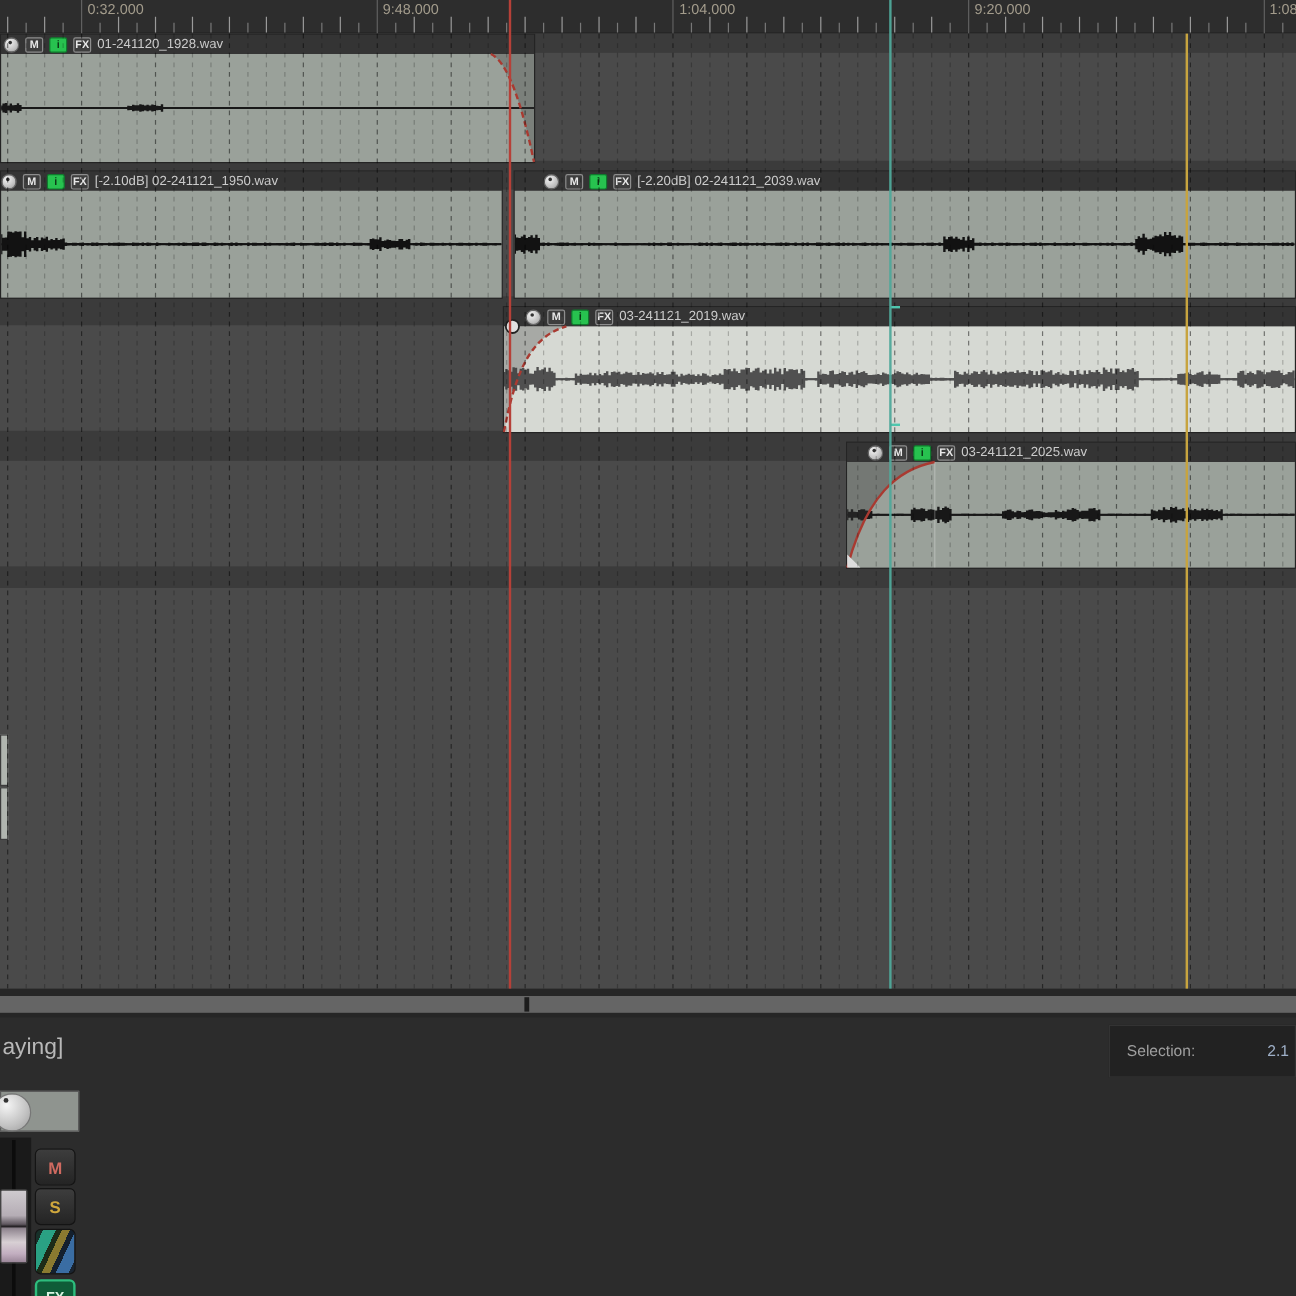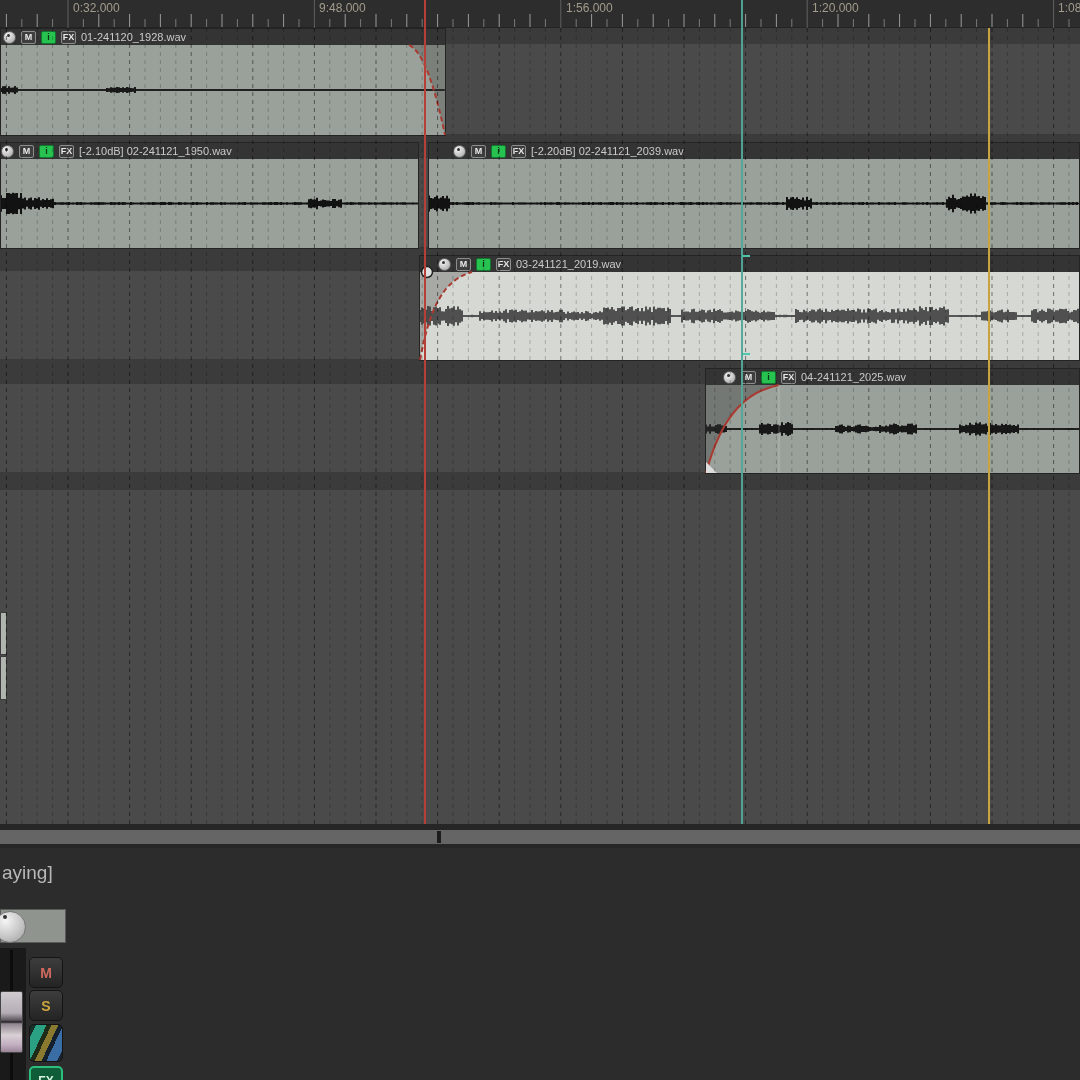--- a/index.html
+++ b/index.html
@@ -156,22 +156,22 @@
         <line x1="976.6" y1="19" x2="976.6" y2="27" stroke="#787878" stroke-width="1"></line>
         <line x1="992.0" y1="14" x2="992.0" y2="27" stroke="#9a9a9a" stroke-width="1"></line>
         <line x1="1007.4" y1="19" x2="1007.4" y2="27" stroke="#787878" stroke-width="1"></line>
         <line x1="1022.8" y1="14" x2="1022.8" y2="27" stroke="#9a9a9a" stroke-width="1"></line>
         <line x1="1038.2" y1="19" x2="1038.2" y2="27" stroke="#787878" stroke-width="1"></line>
         <line x1="1053.6" y1="0" x2="1053.6" y2="28" stroke="#606060" stroke-width="1"></line>
         <line x1="1069.0" y1="19" x2="1069.0" y2="27" stroke="#787878" stroke-width="1"></line>
       </svg>
     <span class="ruler-label" style="left:73px">0:32.000</span>
     <span class="ruler-label" style="left:319px">9:48.000</span>
-    <span class="ruler-label" style="left:566px">1:56.000</span>
-    <span class="ruler-label" style="left:812px">1:20.000</span>
+    <span class="ruler-label" style="left:566px">1:04.000</span>
+    <span class="ruler-label" style="left:812px">9:20.000</span>
     <span class="ruler-label" style="left:1058px">1:08</span>
   </div>
 
   <div class="arrange">
     <div class="row-band" style="top:0;height:16px"></div>
     <div class="row-band" style="top:106px;height:24px"></div>
     <div class="row-band" style="top:219px;height:24px"></div>
     <div class="row-band" style="top:331px;height:25px"></div>
     <div class="row-band" style="top:444px;height:18px"></div>
 
@@ -254,21 +254,21 @@
       </div>
     </div>
 
     <div class="item" style="left:705px;top:340px;width:375px">
       <div class="item-label">
         <span class="pad" style="width:17px"></span>
         <span class="badge knob"></span>
         <span class="badge">M</span>
         <span class="badge info">i</span>
         <span class="badge">FX</span>
-        <span class="item-name">04-241121_2025.wav</span>
+        <span class="item-name">03-241121_2025.wav</span>
       </div>
       <div class="item-body" style="height:88px">
         <svg class="wave" width="373" height="88">
             <line x1="0" y1="44" x2="373" y2="44" stroke="#181818" stroke-width="1.6"></line>
             <path d="M0,39.4V48.6M2,41.5V46.5M4,39.3V48.7M6,41.5V46.5M8,41.6V46.4M10,40.1V47.9M12,39.3V48.7M14,39.3V48.7M16,40.4V47.6M18,40.6V47.4M20,40.9V47.1M22,43.3V44.7M24,43.3V44.7M26,43.2V44.8M28,43.3V44.7M30,43.3V44.7M32,43.3V44.7M34,43.3V44.7M36,43.3V44.7M38,43.3V44.7M40,43.3V44.7M42,43.1V44.9M44,43.2V44.8M46,43.1V44.9M48,43.3V44.7M50,43.3V44.7M52,43.3V44.7M54,39.5V48.5M56,38.1V49.9M58,39.4V48.6M60,39.4V48.6M62,38.5V49.5M64,38.9V49.1M66,40.9V47.1M68,39.5V48.5M70,39.3V48.7M72,39.8V48.2M74,40.5V47.5M76,37.2V50.8M78,40.0V48.0M80,38.3V49.7M82,37.0V51.0M84,38.1V49.9M86,39.2V48.8M88,43.3V44.7M90,43.3V44.7M92,43.3V44.7M94,43.3V44.7M96,43.2V44.8M98,43.1V44.9M100,43.2V44.8M102,43.3V44.7M104,43.3V44.7M106,43.1V44.9M108,43.3V44.7M110,43.3V44.7M112,43.3V44.7M114,43.3V44.7M116,43.2V44.8M118,43.3V44.7M120,43.1V44.9M122,43.3V44.7M124,43.2V44.8M126,43.1V44.9M128,43.3V44.7M130,41.0V47.0M132,40.7V47.3M134,39.7V48.3M136,39.6V48.4M138,41.0V47.0M140,41.9V46.1M142,40.6V47.4M144,40.8V47.2M146,41.9V46.1M148,41.6V46.4M150,40.4V47.6M152,39.8V48.2M154,39.5V48.5M156,41.0V47.0M158,40.9V47.1M160,40.8V47.2M162,41.3V46.7M164,41.9V46.1M166,42.2V45.8M168,41.9V46.1M170,41.8V46.2M172,41.9V46.1M174,40.1V47.9M176,41.2V46.8M178,41.6V46.4M180,40.6V47.4M182,41.2V46.8M184,39.6V48.4M186,39.7V48.3M188,38.4V49.6M190,38.9V49.1M192,40.1V47.9M194,41.2V46.8M196,40.6V47.4M198,40.7V47.3M200,40.7V47.3M202,38.7V49.3M204,38.8V49.2M206,38.4V49.6M208,40.3V47.7M210,39.5V48.5M212,43.3V44.7M214,43.3V44.7M216,43.3V44.7M218,43.2V44.8M220,43.1V44.9M222,43.2V44.8M224,43.3V44.7M226,43.2V44.8M228,43.2V44.8M230,43.3V44.7M232,43.3V44.7M234,43.3V44.7M236,43.2V44.8M238,43.3V44.7M240,43.1V44.9M242,43.3V44.7M244,43.3V44.7M246,43.3V44.7M248,43.1V44.9M250,43.3V44.7M252,43.3V44.7M254,39.5V48.5M256,40.5V47.5M258,41.0V47.0M260,39.7V48.3M262,40.2V47.8M264,37.7V50.3M266,39.6V48.4M268,40.0V48.0M270,37.5V50.5M272,38.4V49.6M274,37.3V50.7M276,39.5V48.5M278,39.3V48.7M280,38.6V49.4M282,40.9V47.1M284,38.0V50.0M286,39.5V48.5M288,40.3V47.7M290,39.1V48.9M292,40.3V47.7M294,40.5V47.5M296,38.8V49.2M298,40.1V47.9M300,39.0V49.0M302,40.1V47.9M304,39.5V48.5M306,40.6V47.4M308,40.1V47.9M310,41.0V47.0M312,39.4V48.6M314,43.3V44.7M316,43.2V44.8M318,43.3V44.7M320,43.1V44.9M322,43.2V44.8M324,43.3V44.7M326,43.2V44.8M328,43.1V44.9M330,43.3V44.7M332,43.3V44.7M334,43.3V44.7M336,43.3V44.7M338,43.3V44.7M340,43.3V44.7M342,43.2V44.8M344,43.3V44.7M346,43.3V44.7M348,43.3V44.7M350,43.3V44.7M352,43.2V44.8M354,43.3V44.7M356,43.3V44.7M358,43.3V44.7M360,43.2V44.8M362,43.1V44.9M364,43.2V44.8M366,43.1V44.9M368,43.3V44.7M370,43.2V44.8M372,43.2V44.8" stroke="#181818" stroke-width="2" fill="none"></path>
           </svg>
         <svg class="fade" style="left:0;width:74px" width="74" height="88">
           <path d="M0,88 C16,28 42,6 73,0 L0,0 Z" fill="rgba(55,55,55,0.38)"></path>
           <path d="M0,88 C16,28 42,6 73,0" fill="none" stroke="#a93a31" stroke-width="2"></path>
           <line x1="73" y1="0" x2="73" y2="88" stroke="rgba(255,255,255,0.25)" stroke-width="1"></line>
@@ -358,20 +358,24 @@
   <div class="vline playhead"></div>
 
   <div class="scrollzone">
     <div class="scroll-thumb"></div>
     <div class="scroll-tick"></div>
   </div>
 
   <div class="bottom">
     <div class="play-state">aying]</div>
 
+    <div class="selection-box">
+      <span class="selection-label">Selection:</span>
+      <span class="selection-value">2.1</span>
+    </div>
 
     <div class="knob-panel"></div>
     <div class="pan-knob"></div>
     <div class="fader-lane"></div>
     <div class="fader-track"></div>
     <div class="fader-handle"></div>
 
     <div class="mbtn btn-mute">M</div>
     <div class="mbtn btn-solo">S</div>
     <div class="mbtn btn-route"></div>

